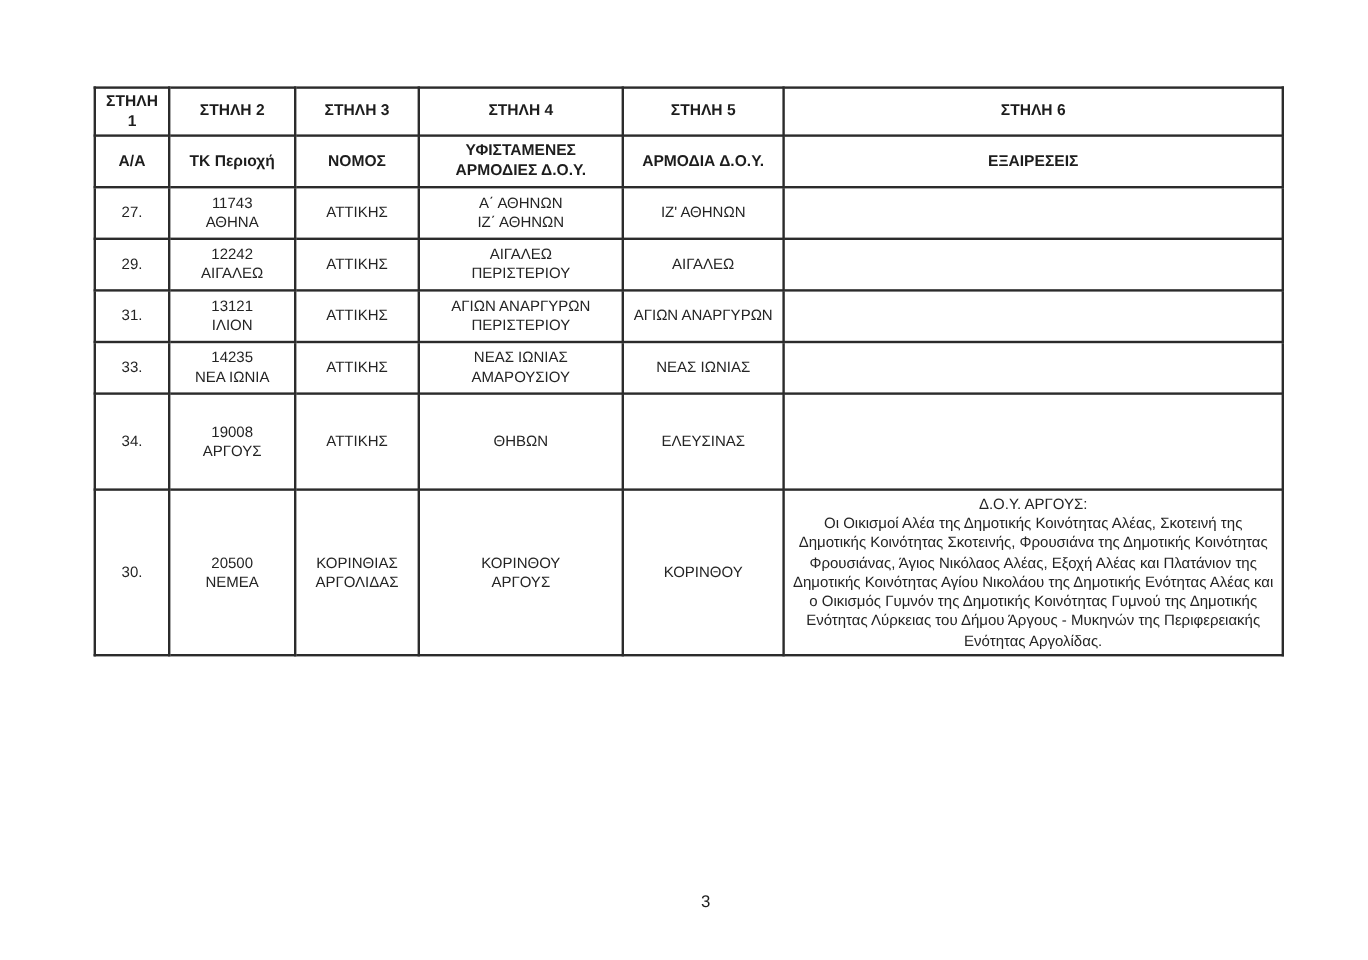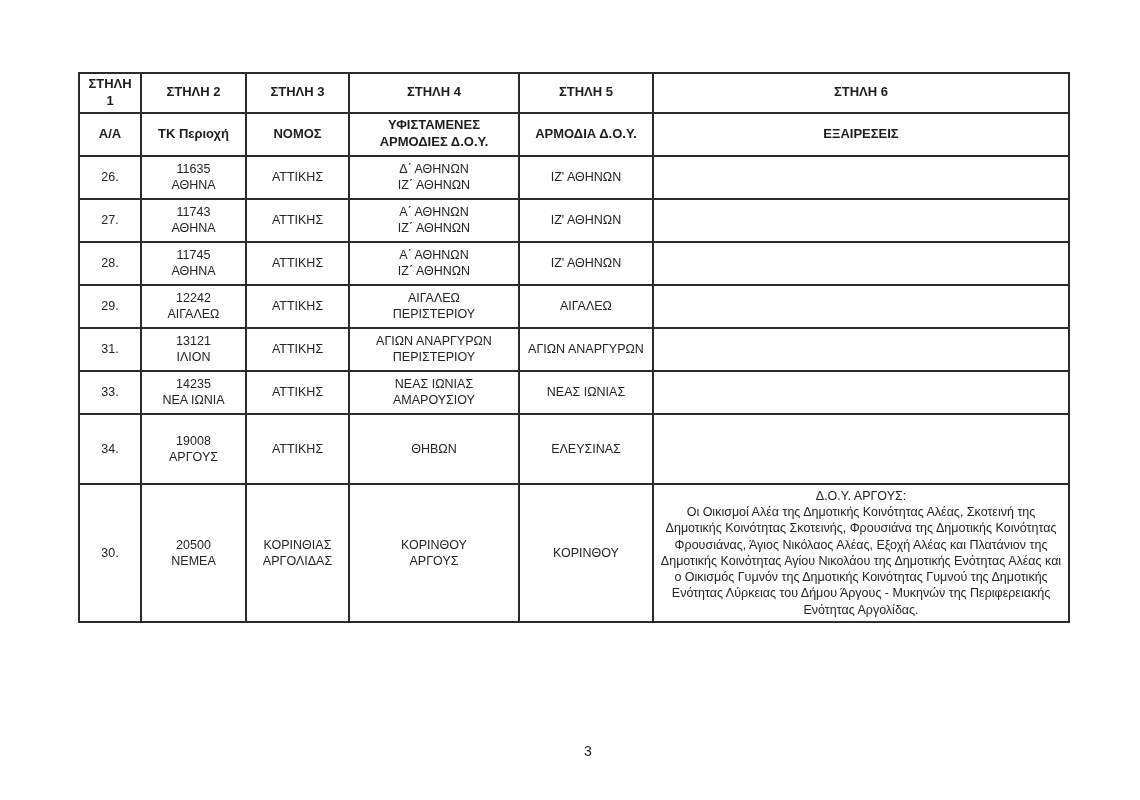--- a/index.html
+++ b/index.html
@@ -37,21 +37,21 @@
     overflow: hidden;
   }
   table.dou th {
     font-weight: bold;
     font-size: 13px;
     color: #1d1d1d;
   }
   tr.h1 { height: 25px; padding-left: 20px; }
   tr.h2 { height: 43px; padding-left: 13px; }
   tr.r  { height: 43px; }
-  tr.r34 { height: 70px; }
+  tr.r34 { height: 80px; }
   tr.r35 { height: 138px; }
   td.exc {
     text-align: left;
     vertical-align: top;
     font-size: 12.3px;
     line-height: 1.33;
     padding: 3px 8px 3px 8px;
   }
   .tk-line { display: block; }
   .page-number {
@@ -92,49 +92,31 @@
     <tr class="h2">
       <th>Α/Α</th>
       <th>ΤΚ Περιοχή</th>
       <th>ΝΟΜΟΣ</th>
       <th>ΥΦΙΣΤΑΜΕΝΕΣ
 ΑΡΜΟΔΙΕΣ Δ.Ο.Υ.</th>
       <th>ΑΡΜΟΔΙΑ Δ.Ο.Υ.</th>
       <th>ΕΞΑΙΡΕΣΕΙΣ</th>
     </tr>
 
-    <tr class="r">
-      <td>26.</td>
-      <td><span class="tk-line">11635</span><span class="tk-line">ΑΘΗΝΑ</span></td>
-      <td>ΑΤΤΙΚΗΣ</td>
-      <td>Δ΄ ΑΘΗΝΩΝ
-ΙΖ΄ ΑΘΗΝΩΝ</td>
-      <td>ΙΖ' ΑΘΗΝΩΝ</td>
-      <td class="exc"></td>
-    </tr>
 
     <tr class="r">
       <td>27.</td>
       <td><span class="tk-line">11743</span><span class="tk-line">ΑΘΗΝΑ</span></td>
       <td>ΑΤΤΙΚΗΣ</td>
       <td>Α΄ ΑΘΗΝΩΝ
 ΙΖ΄ ΑΘΗΝΩΝ</td>
       <td>ΙΖ' ΑΘΗΝΩΝ</td>
       <td class="exc"></td>
     </tr>
 
-    <tr class="r">
-      <td>28.</td>
-      <td><span class="tk-line">11745</span><span class="tk-line">ΑΘΗΝΑ</span></td>
-      <td>ΑΤΤΙΚΗΣ</td>
-      <td>Α΄ ΑΘΗΝΩΝ
-ΙΖ΄ ΑΘΗΝΩΝ</td>
-      <td>ΙΖ' ΑΘΗΝΩΝ</td>
-      <td class="exc"></td>
-    </tr>
 
     <tr class="r">
       <td>29.</td>
       <td><span class="tk-line">12242</span><span class="tk-line">ΑΙΓΑΛΕΩ</span></td>
       <td>ΑΤΤΙΚΗΣ</td>
       <td>ΑΙΓΑΛΕΩ
 ΠΕΡΙΣΤΕΡΙΟΥ</td>
       <td>ΑΙΓΑΛΕΩ</td>
       <td class="exc"></td>
     </tr>

